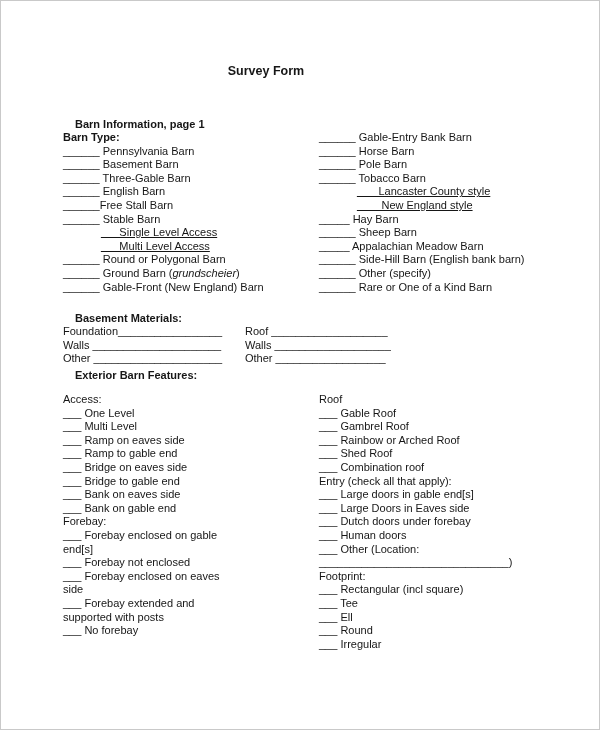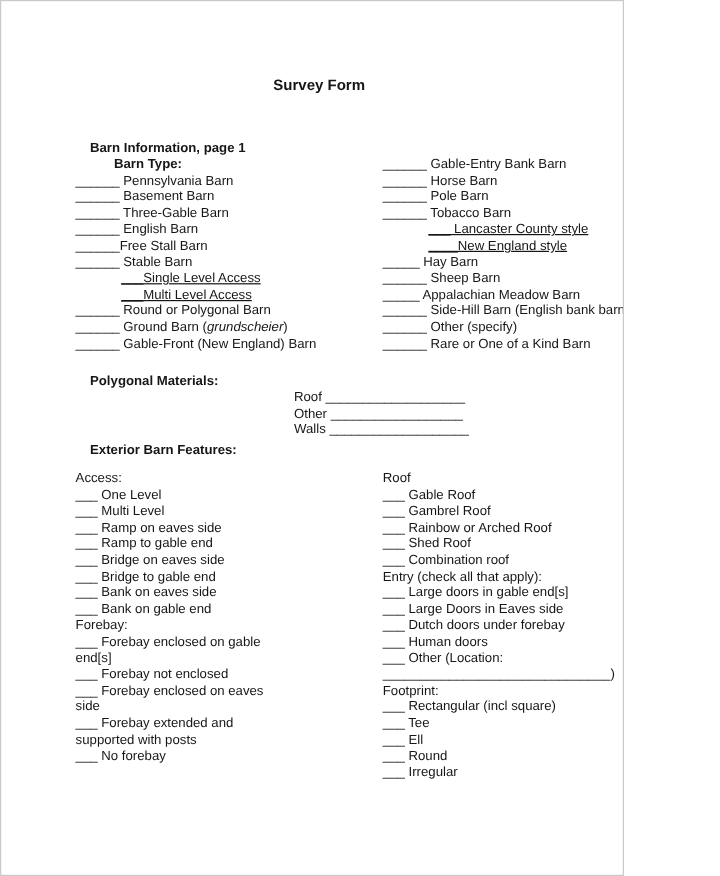--- a/index.html
+++ b/index.html
@@ -1,18 +1,18 @@
 <!DOCTYPE html>
 <html><head>
 <meta charset="utf-8">
 <style>
   html, body { margin: 0; padding: 0; background: #ffffff; }
   .page {
     position: relative;
-    width: 520px;
+    width: 600px;
     height: 730px;
     box-sizing: border-box;
     background: #ffffff;
     border: 1px solid #c9c9c9;
     font-family: "Liberation Sans", "DejaVu Sans", sans-serif;
     font-size: 11px;
     line-height: 13.6px;
     color: #161616;
     overflow: hidden;
   }
@@ -20,40 +20,41 @@
   .title {
     left: 62px; top: 64px; width: 406px;
     text-align: center;
     font-size: 12.5px;
     font-weight: bold;
     white-space: pre;
   }
   .heading { font-weight: bold; white-space: pre; padding-left: 12px; }
   .col { white-space: pre; }
   .line { white-space: pre; height: 13.6px; }
-  .b { font-weight: bold; margin-left: 32px; }
+  .b { font-weight: bold; }
   .indent { padding-left: 38px; text-decoration: underline; }
 </style>
 </head>
 <body>
 
 <div class="page">
 
   <div class="abs title">Survey Form</div>
 
   <div class="abs heading" style="left:62px; top:117px;">Barn Information, page 1</div>
 
   <div class="abs col" style="left:62px; top:130px;"><div class="line b">Barn Type:</div><div class="line">______ Pennsylvania Barn</div><div class="line">______ Basement Barn</div><div class="line">______ Three-Gable Barn</div><div class="line">______ English Barn</div><div class="line">______Free Stall Barn</div><div class="line">______ Stable Barn</div><div class="line indent">___Single Level Access</div><div class="line indent">___Multi Level Access</div><div class="line">______ Round or Polygonal Barn</div><div class="line">______ Ground Barn (<i>grundscheier</i>)</div><div class="line">______ Gable-Front (New England) Barn</div></div>
 
   <div class="abs col" style="left:318px; top:130px;"><div class="line">______ Gable-Entry Bank Barn</div><div class="line">______ Horse Barn</div><div class="line">______ Pole Barn</div><div class="line">______ Tobacco Barn</div><div class="line indent">___ Lancaster County style</div><div class="line indent">____New England style</div><div class="line">_____ Hay Barn</div><div class="line">______ Sheep Barn</div><div class="line">_____ Appalachian Meadow Barn</div><div class="line">______ Side-Hill Barn (English bank barn)</div><div class="line">______ Other (specify)</div><div class="line">______ Rare or One of a Kind Barn</div></div>
 
-  <div class="abs heading" style="left:62px; top:311px;">Polygonal Materials:</div>
+  <div class="abs heading" style="left:62px; top:311px;">Basement Materials:</div>
 
+  <div class="abs col" style="left:62px; top:324px;"><div class="line">Foundation_________________</div><div class="line">Walls _____________________</div><div class="line">Other _____________________</div></div>
 
-  <div class="abs col" style="left:228px; top:324px;margin-left:16px;"><div class="line">Roof ___________________</div><div class="line">Other __________________</div><div class="line">Walls ___________________</div></div>
+  <div class="abs col" style="left:228px; top:324px;margin-left:16px;"><div class="line">Roof ___________________</div><div class="line">Walls ___________________</div><div class="line">Other __________________</div></div>
 
   <div class="abs heading" style="left:62px; top:368px;">Exterior Barn Features:</div>
 
   <div class="abs col" style="left:62px; top:392px;"><div class="line">Access:</div><div class="line">___ One Level</div><div class="line">___ Multi Level</div><div class="line">___ Ramp on eaves side</div><div class="line">___ Ramp to gable end</div><div class="line">___ Bridge on eaves side</div><div class="line">___ Bridge to gable end</div><div class="line">___ Bank on eaves side</div><div class="line">___ Bank on gable end</div><div class="line">Forebay:</div><div class="line">___ Forebay enclosed on gable</div><div class="line">end[s]</div><div class="line">___ Forebay not enclosed</div><div class="line">___ Forebay enclosed on eaves</div><div class="line">side</div><div class="line">___ Forebay extended and</div><div class="line">supported with posts</div><div class="line">___ No forebay</div></div>
 
   <div class="abs col" style="left:318px; top:392px;"><div class="line">Roof</div><div class="line">___ Gable Roof</div><div class="line">___ Gambrel Roof</div><div class="line">___ Rainbow or Arched Roof</div><div class="line">___ Shed Roof</div><div class="line">___ Combination roof</div><div class="line">Entry (check all that apply):</div><div class="line">___ Large doors in gable end[s]</div><div class="line">___ Large Doors in Eaves side</div><div class="line">___ Dutch doors under forebay</div><div class="line">___ Human doors</div><div class="line">___ Other (Location:</div><div class="line">_______________________________)</div><div class="line">Footprint:</div><div class="line">___ Rectangular (incl square)</div><div class="line">___ Tee</div><div class="line">___ Ell</div><div class="line">___ Round</div><div class="line">___ Irregular</div></div>
 
 </div>
 
 </body></html>

